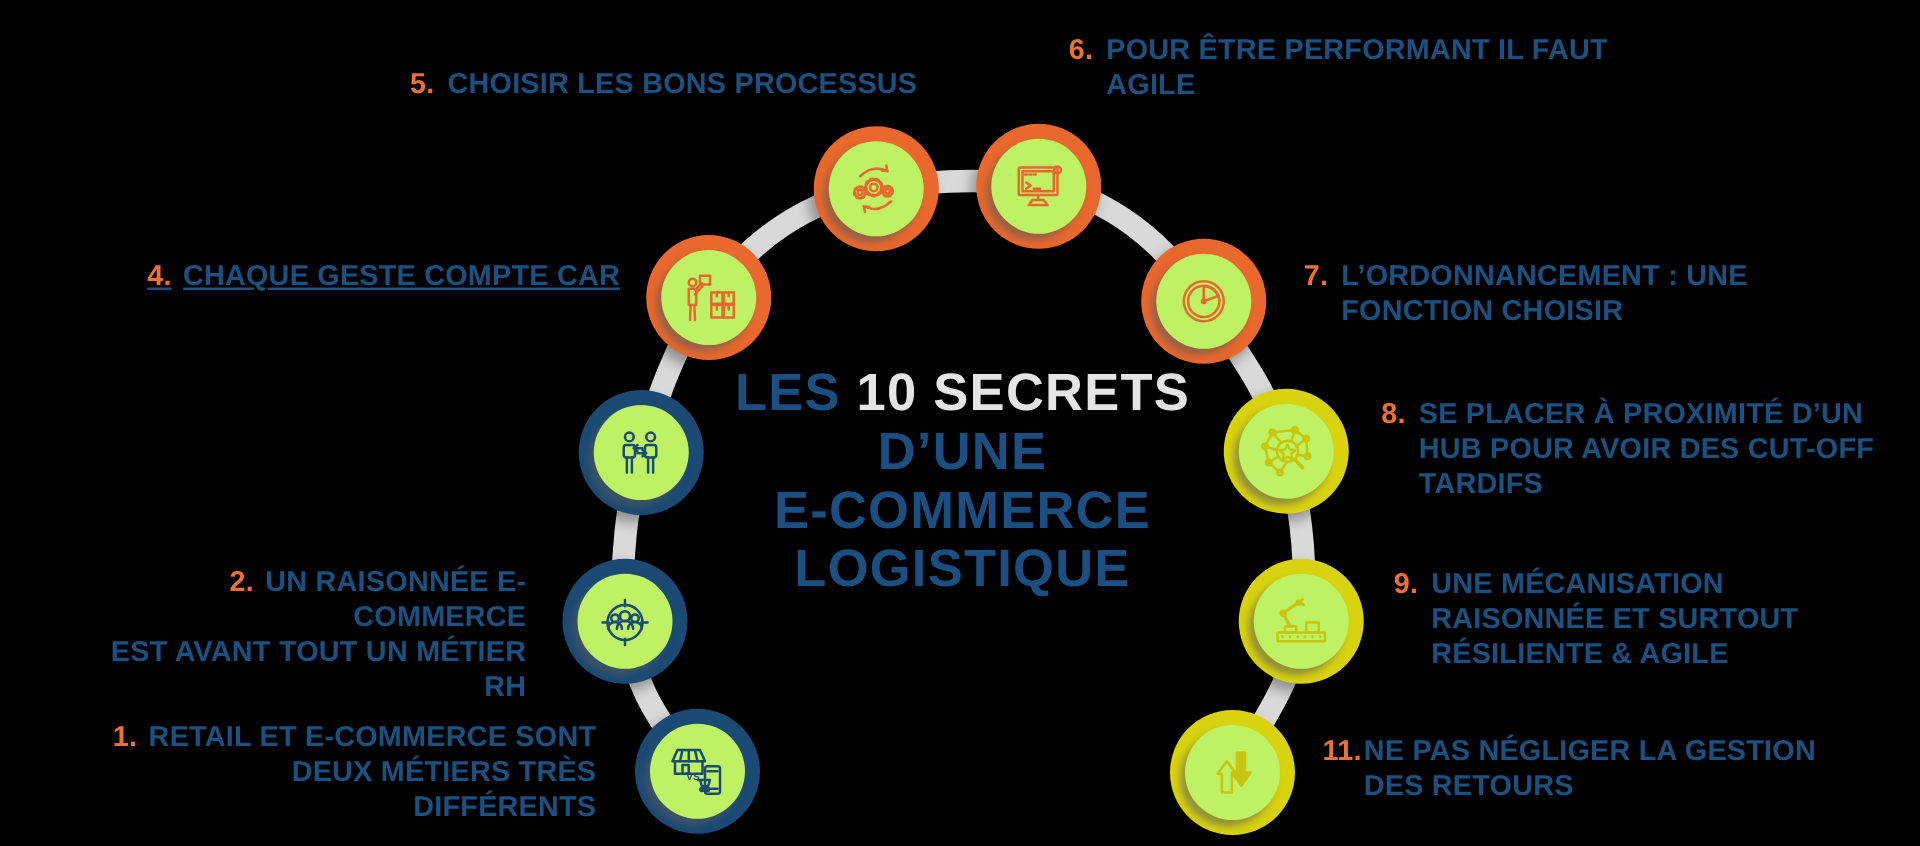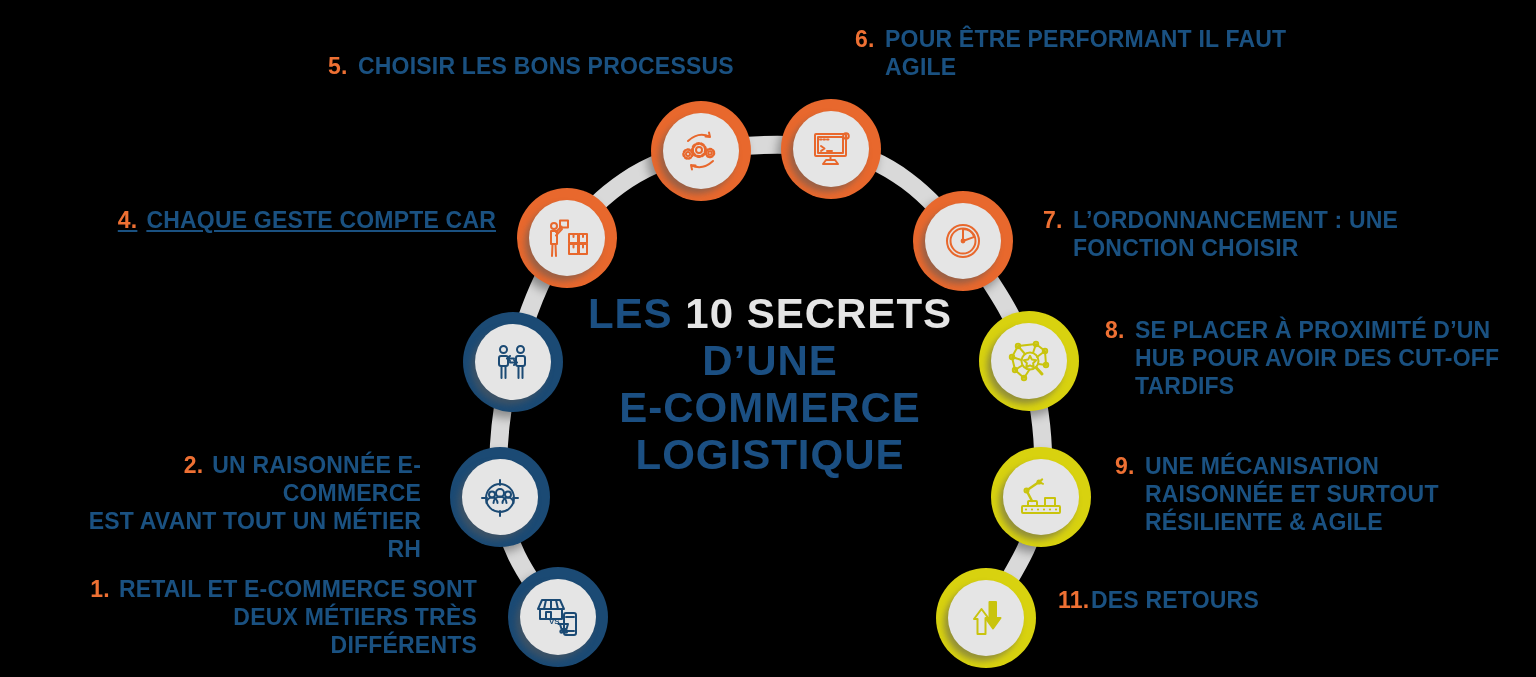--- a/index.html
+++ b/index.html
@@ -35,21 +35,21 @@
   
   .node{
     position:absolute;width:100px;height:100px;border-radius:50%;
     display:flex;align-items:center;justify-content:center;
     box-shadow:-4px 6px 10px rgba(0,0,0,.35);
   }
   .node.blue{background:#1B4A74;color:#1B4A74;}
   .node.orange{background:#E8682D;color:#E8682D;}
   .node.yellow{background:#D8D20F;color:#C9C40E;}
   .node .inner{
-    width:76px;height:76px;border-radius:50%;background:#e5e5e5;
+    width:76px;height:76px;border-radius:50%;background:#bef264;
     display:flex;align-items:center;justify-content:center;
     box-shadow:-4px 5px 6px rgba(90,90,90,.55);
   }
   .node svg{width:48px;height:48px;display:block;}
   .ic{fill:none;stroke:currentColor;stroke-width:2;stroke-linecap:round;stroke-linejoin:round;}
 </style>
 </head>
 <body>
 
 <div class="canvas">
@@ -112,20 +112,21 @@
 
   <div class="txt hang" style="left:1115px;top:452px;width:400px;">
     <span class="num">9.</span>
     <div>UNE MÉCANISATION</div>
     <div>RAISONNÉE ET SURTOUT</div>
     <div>RÉSILIENTE &amp; AGILE</div>
   </div>
 
   <div class="txt hang hang10" style="left:1058px;top:586px;width:440px;">
     <span class="num">11.</span>
+    <div>NE PAS NÉGLIGER LA GESTION</div>
     <div>DES RETOURS</div>
   </div>
 
   <div class="node blue" style="left:508px;top:567px;">
     <div class="inner">
       <svg viewBox="0 0 48 48" class="ic">
         <path d="M4 16 L8 7 H26 L30 16 Z"></path>
           <path d="M12 7 L10 16 M17 7 V16 M22 7 L24 16"></path>
         <path d="M6 16 V26 H28 V16"></path>
           <rect x="12" y="19" width="5" height="7"></rect>

